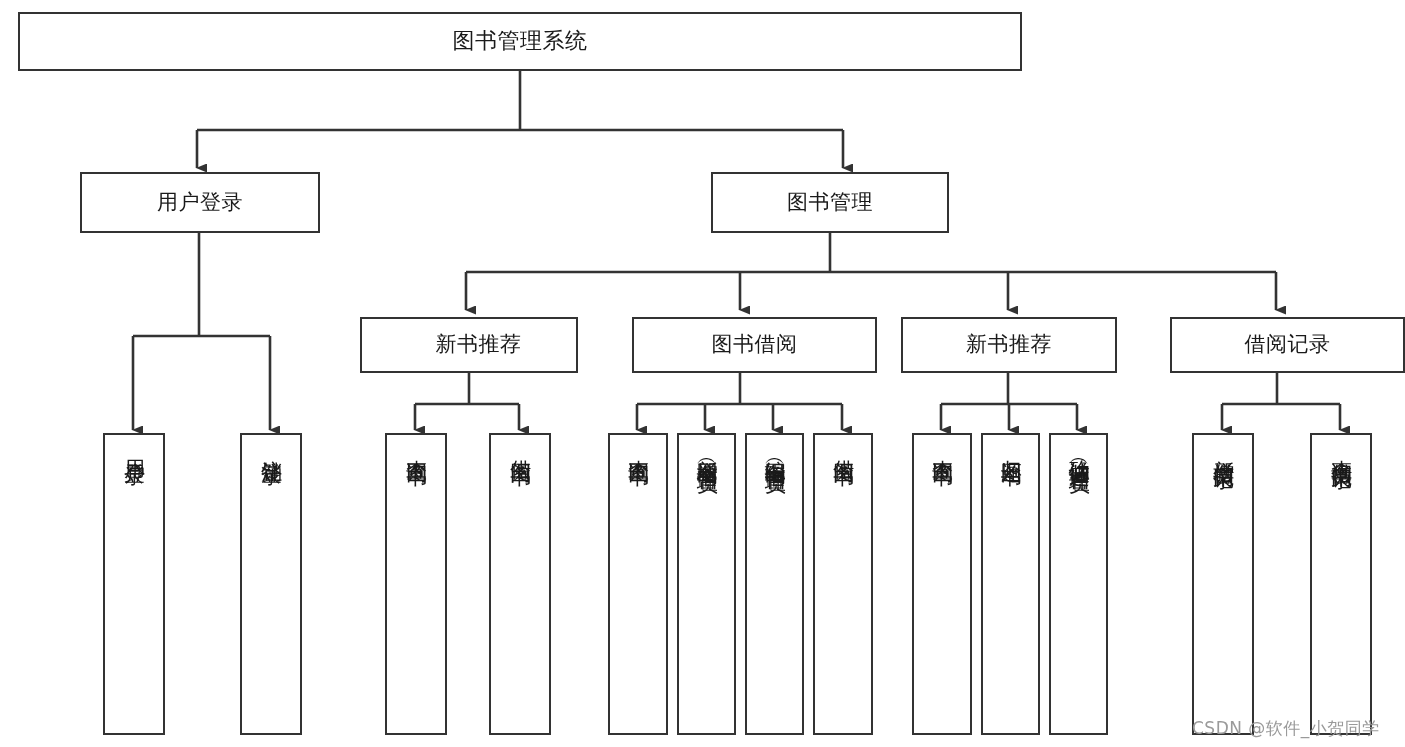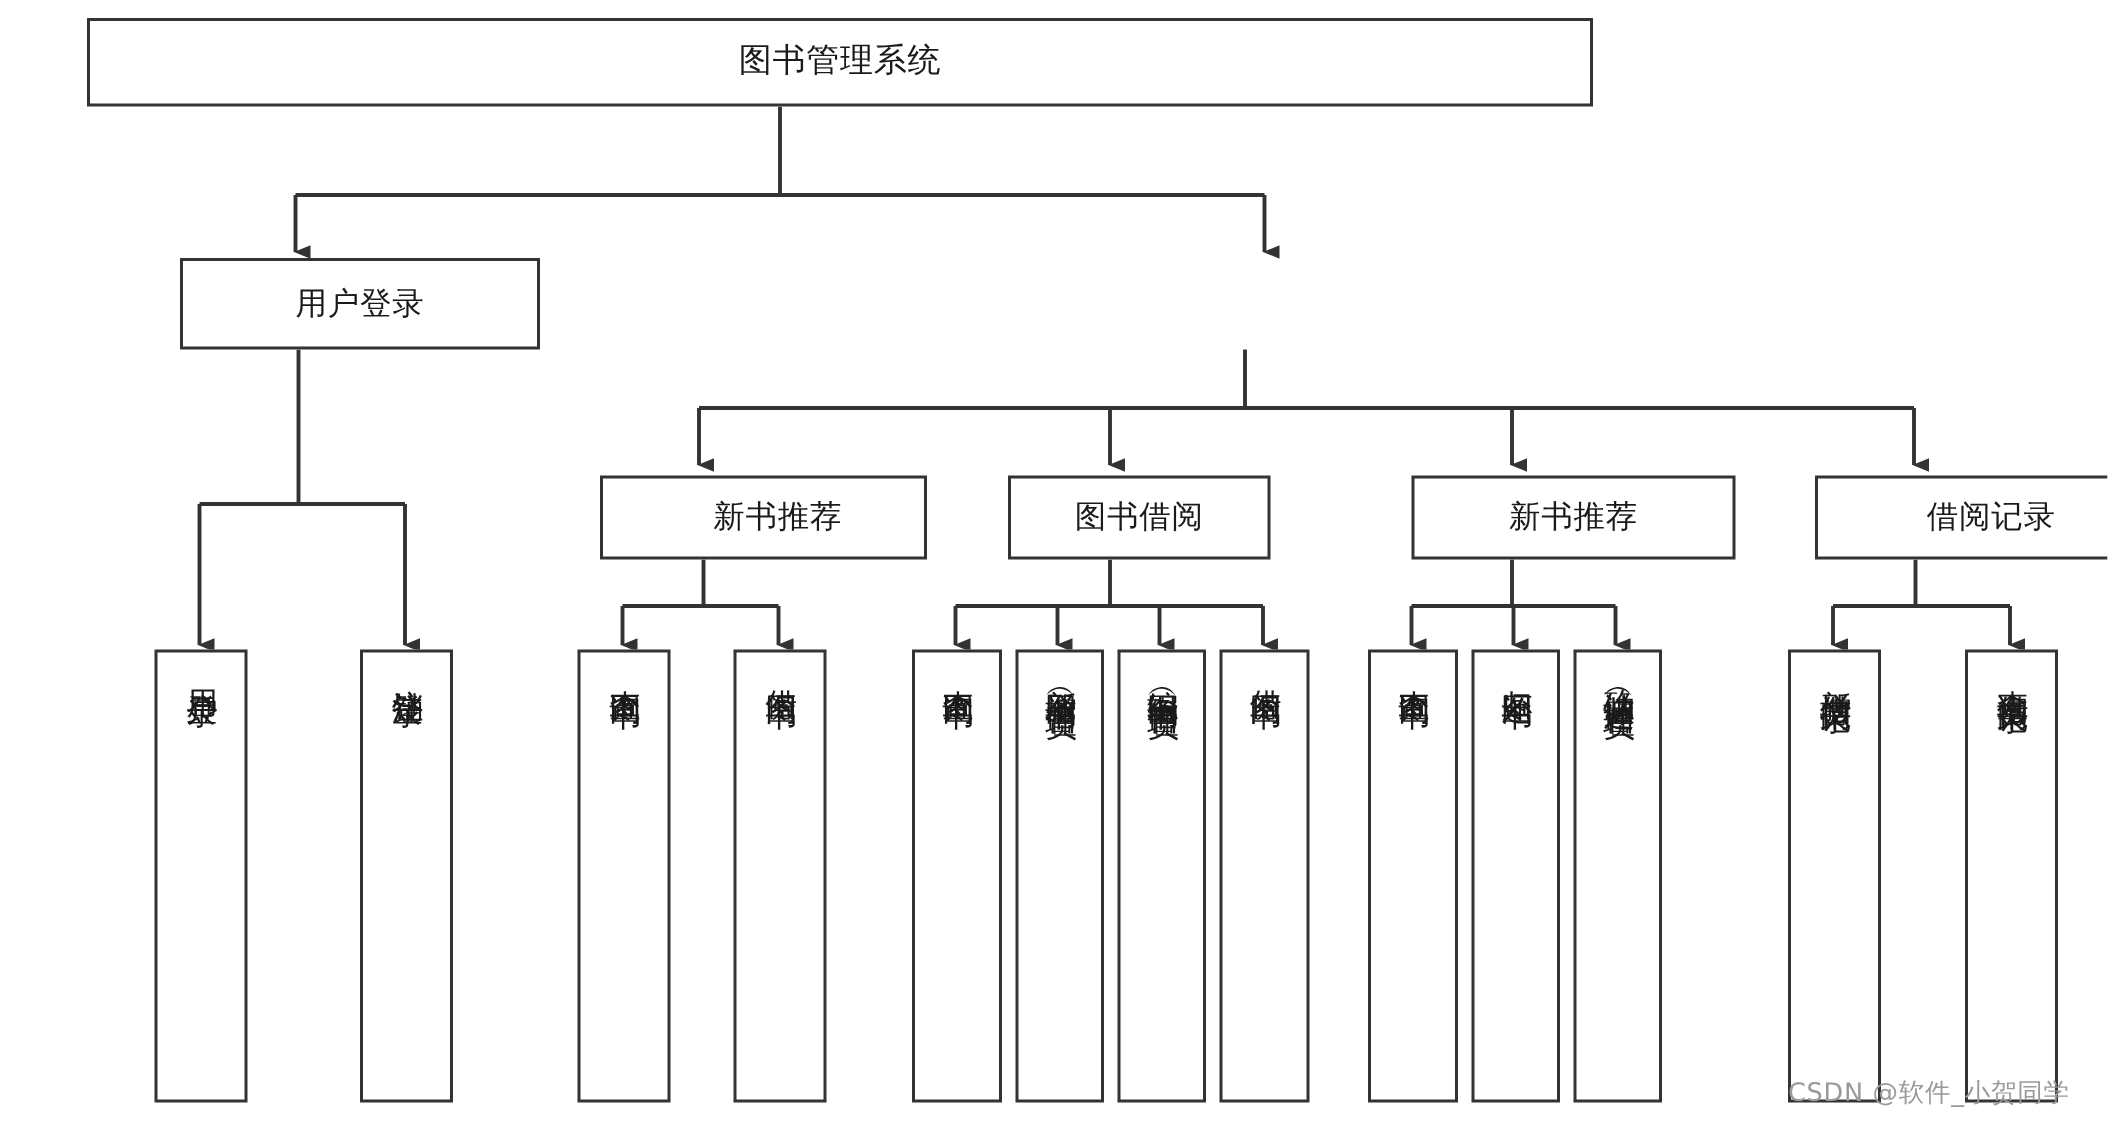--- a/index.html
+++ b/index.html
@@ -34,21 +34,20 @@
     display: flex;
     align-items: center;
     justify-content: center;
     color: #1a1a1a;
   }
   .node-h {
     font-size: 21px;
     letter-spacing: 0.5px;
     line-height: 1.2;
     white-space: nowrap;
-    margin-left: 40px;
   }
   .node-root .node-label { font-size: 22px; }
   .node-v {
     align-items: flex-start;
     justify-content: center;
     padding-top: 8px;
   }
   .node-v .node-label {
     writing-mode: vertical-rl;
     text-orientation: upright;
@@ -126,26 +125,29 @@
   </svg>
 
   <div class="node node-h node-root" style="left:18px; top:12px; width:1004px; height:59px;">
     <span class="node-label">图书管理系统</span>
   </div>
 
   <div class="node node-h" style="left:80px; top:172px; width:240px; height:61px;">
     <span class="node-label">用户登录</span>
   </div>
 
+  <div class="node node-h" style="left:711px; top:172px; width:238px; height:61px;">
+    <span class="node-label">图书管理</span>
+  </div>
 
   <div class="node node-h" style="left:360px; top:317px; width:218px; height:56px;padding-left:19px;">
     <span class="node-label">新书推荐</span>
   </div>
 
-  <div class="node node-h" style="left:632px; top:317px; width:175px; height:56px;">
+  <div class="node node-h" style="left:632px; top:317px; width:245px; height:56px;">
     <span class="node-label">图书借阅</span>
   </div>
 
   <div class="node node-h" style="left:901px; top:317px; width:216px; height:56px;">
     <span class="node-label">新书推荐</span>
   </div>
 
   <div class="node node-h" style="left:1170px; top:317px; width:235px; height:56px;">
     <span class="node-label">借阅记录</span>
   </div>

